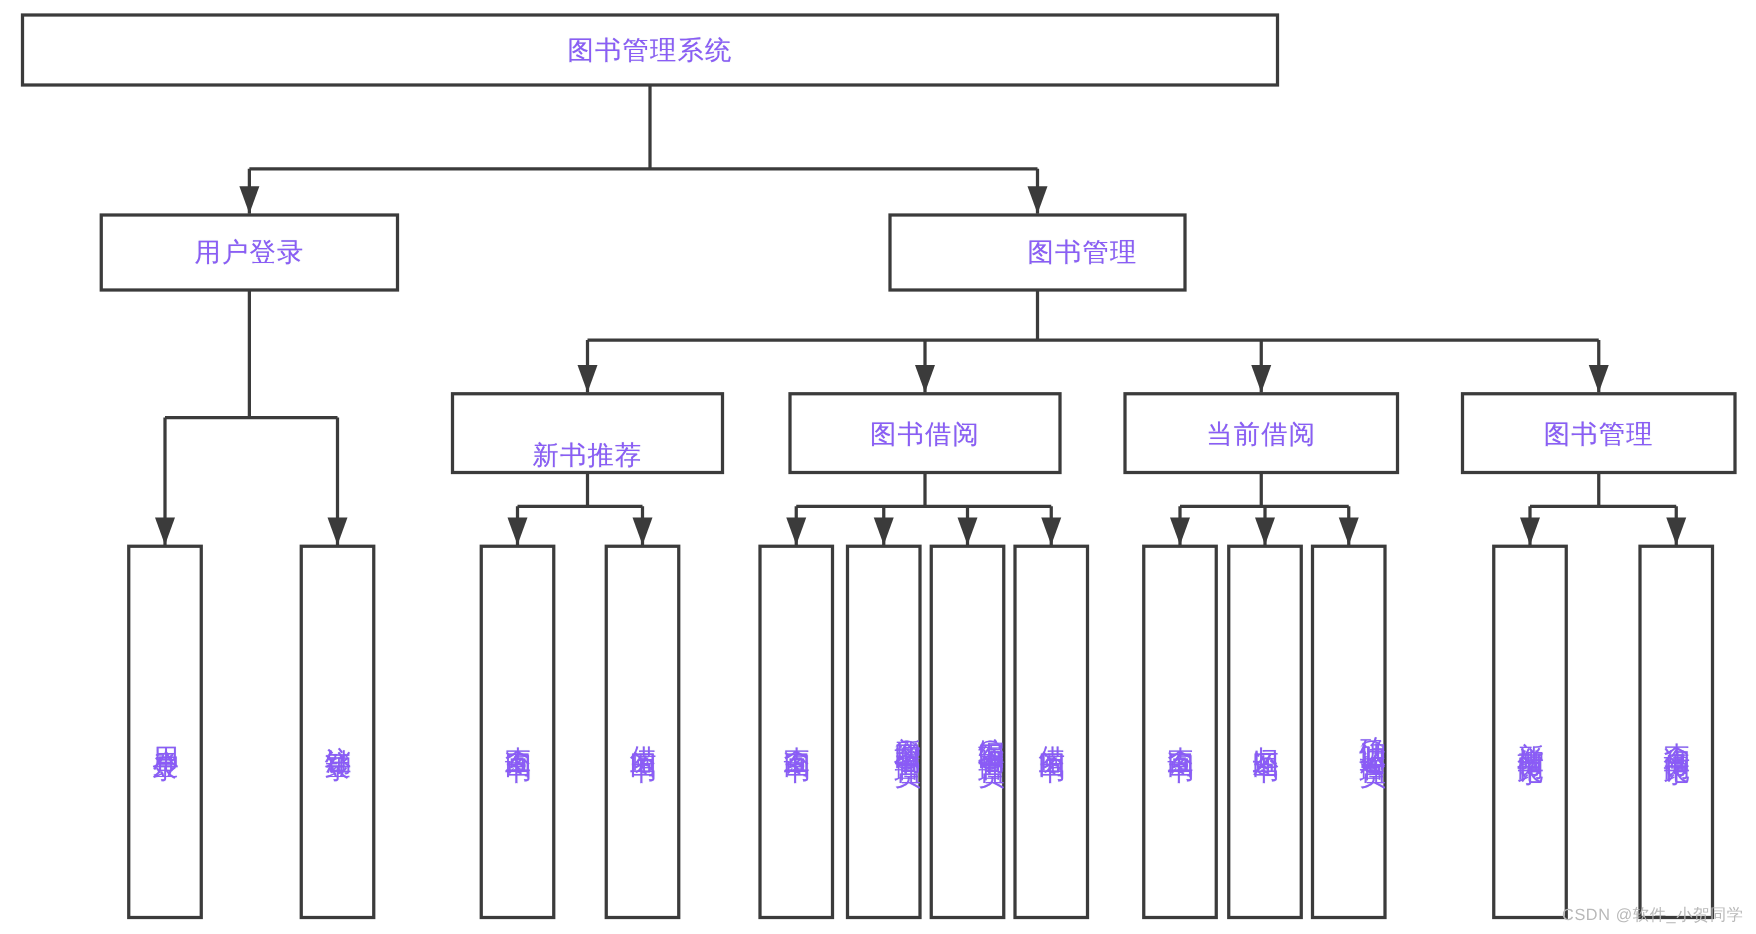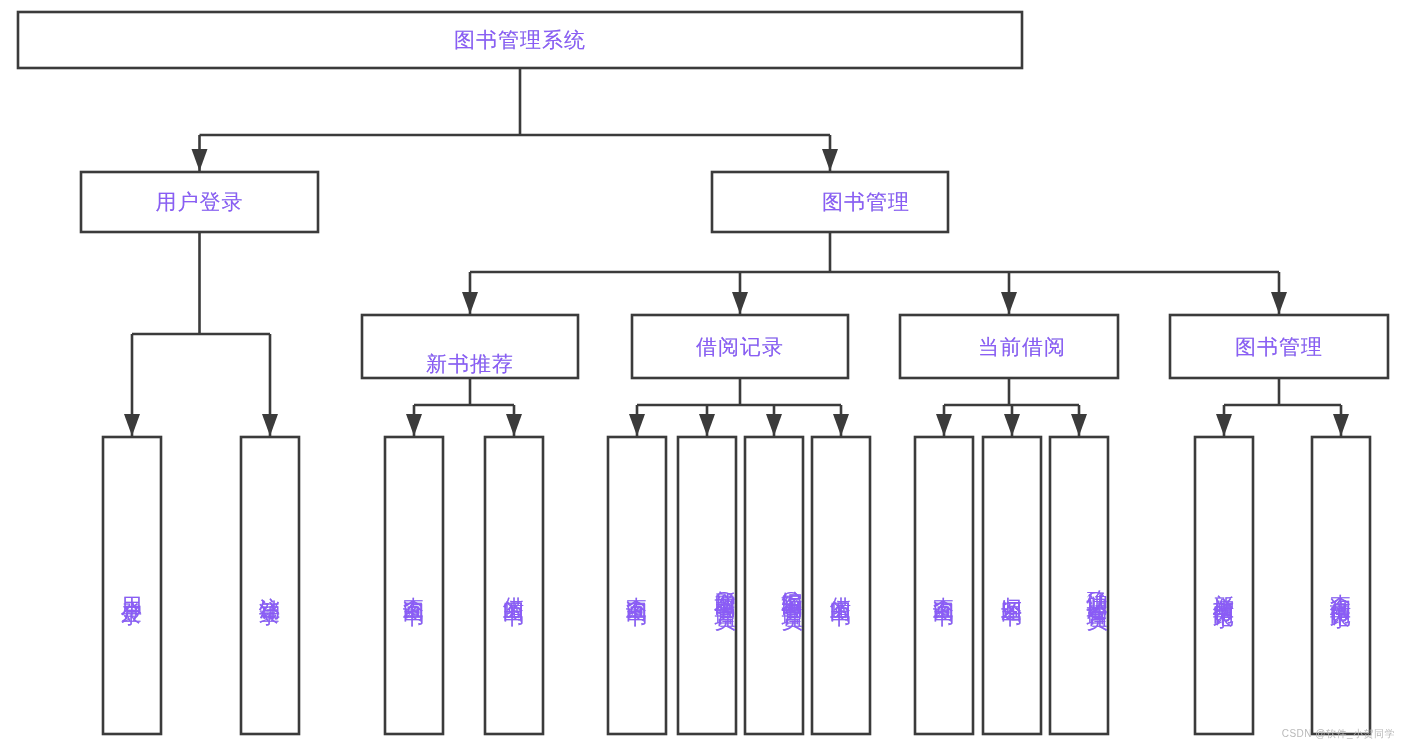--- a/index.html
+++ b/index.html
@@ -64,21 +64,21 @@
     box-sizing: border-box;
   }
   .node-label.vertical.centered {
     align-items: center;
     padding-top: 0;
   }
   .watermark {
     position: absolute;
     right: 10px;
     bottom: 6px;
-    font-size: 10px;
+    font-size: 13px;
     color: #b9b9b9;
     font-family: "Liberation Sans", "DejaVu Sans", sans-serif;
     letter-spacing: 0.5px;
     white-space: nowrap;
     pointer-events: none;
   }
 </style>
 </head>
 <body>
 
@@ -162,22 +162,22 @@
         <rect x="1195" y="437" width="58" height="297" class="node-box"></rect>
         <rect x="1312" y="437" width="58" height="297" class="node-box"></rect>
       </g>
   </svg>
 
   <div id="labels-layer">
       <div class="node-label" style="left: 18px; top: 12px; width: 1004px; height: 56px;">图书管理系统</div>
       <div class="node-label" style="left: 81px; top: 172px; width: 237px; height: 60px;">用户登录</div>
       <div class="node-label" style="left: 712px; top: 172px; width: 236px; height: 60px; padding-left: 36px;">图书管理</div>
       <div class="node-label" style="left: 362px; top: 332px; width: 216px; height: 63px;">新书推荐</div>
-      <div class="node-label" style="left: 632px; top: 315px; width: 216px; height: 63px;">借阅记录</div>
-      <div class="node-label" style="left: 900px; top: 315px; width: 218px; height: 63px; padding-left: 13px;">当前借阅</div>
+      <div class="node-label" style="left: 632px; top: 315px; width: 216px; height: 63px;">图书借阅</div>
+      <div class="node-label" style="left: 900px; top: 315px; width: 218px; height: 63px;">当前借阅</div>
       <div class="node-label" style="left: 1170px; top: 315px; width: 218px; height: 63px;">图书管理</div>
       <div class="node-label vertical centered" style="left: 103px; top: 437px; width: 58px; height: 297px;">用户登录</div>
       <div class="node-label vertical centered" style="left: 241px; top: 437px; width: 58px; height: 297px;">注销登录</div>
       <div class="node-label vertical centered" style="left: 385px; top: 437px; width: 58px; height: 297px;">查询图书</div>
       <div class="node-label vertical centered" style="left: 485px; top: 437px; width: 58px; height: 297px;">借阅图书</div>
       <div class="node-label vertical centered" style="left: 608px; top: 437px; width: 58px; height: 297px;">查询图书</div>
       <div class="node-label vertical" style="left: 678px; top: 437px; width: 58px; height: 297px;">新增图书（管理员）</div>
       <div class="node-label vertical" style="left: 745px; top: 437px; width: 58px; height: 297px;">编辑图书（管理员）</div>
       <div class="node-label vertical centered" style="left: 812px; top: 437px; width: 58px; height: 297px;">借阅图书</div>
       <div class="node-label vertical centered" style="left: 915px; top: 437px; width: 58px; height: 297px;">查询图书</div>

